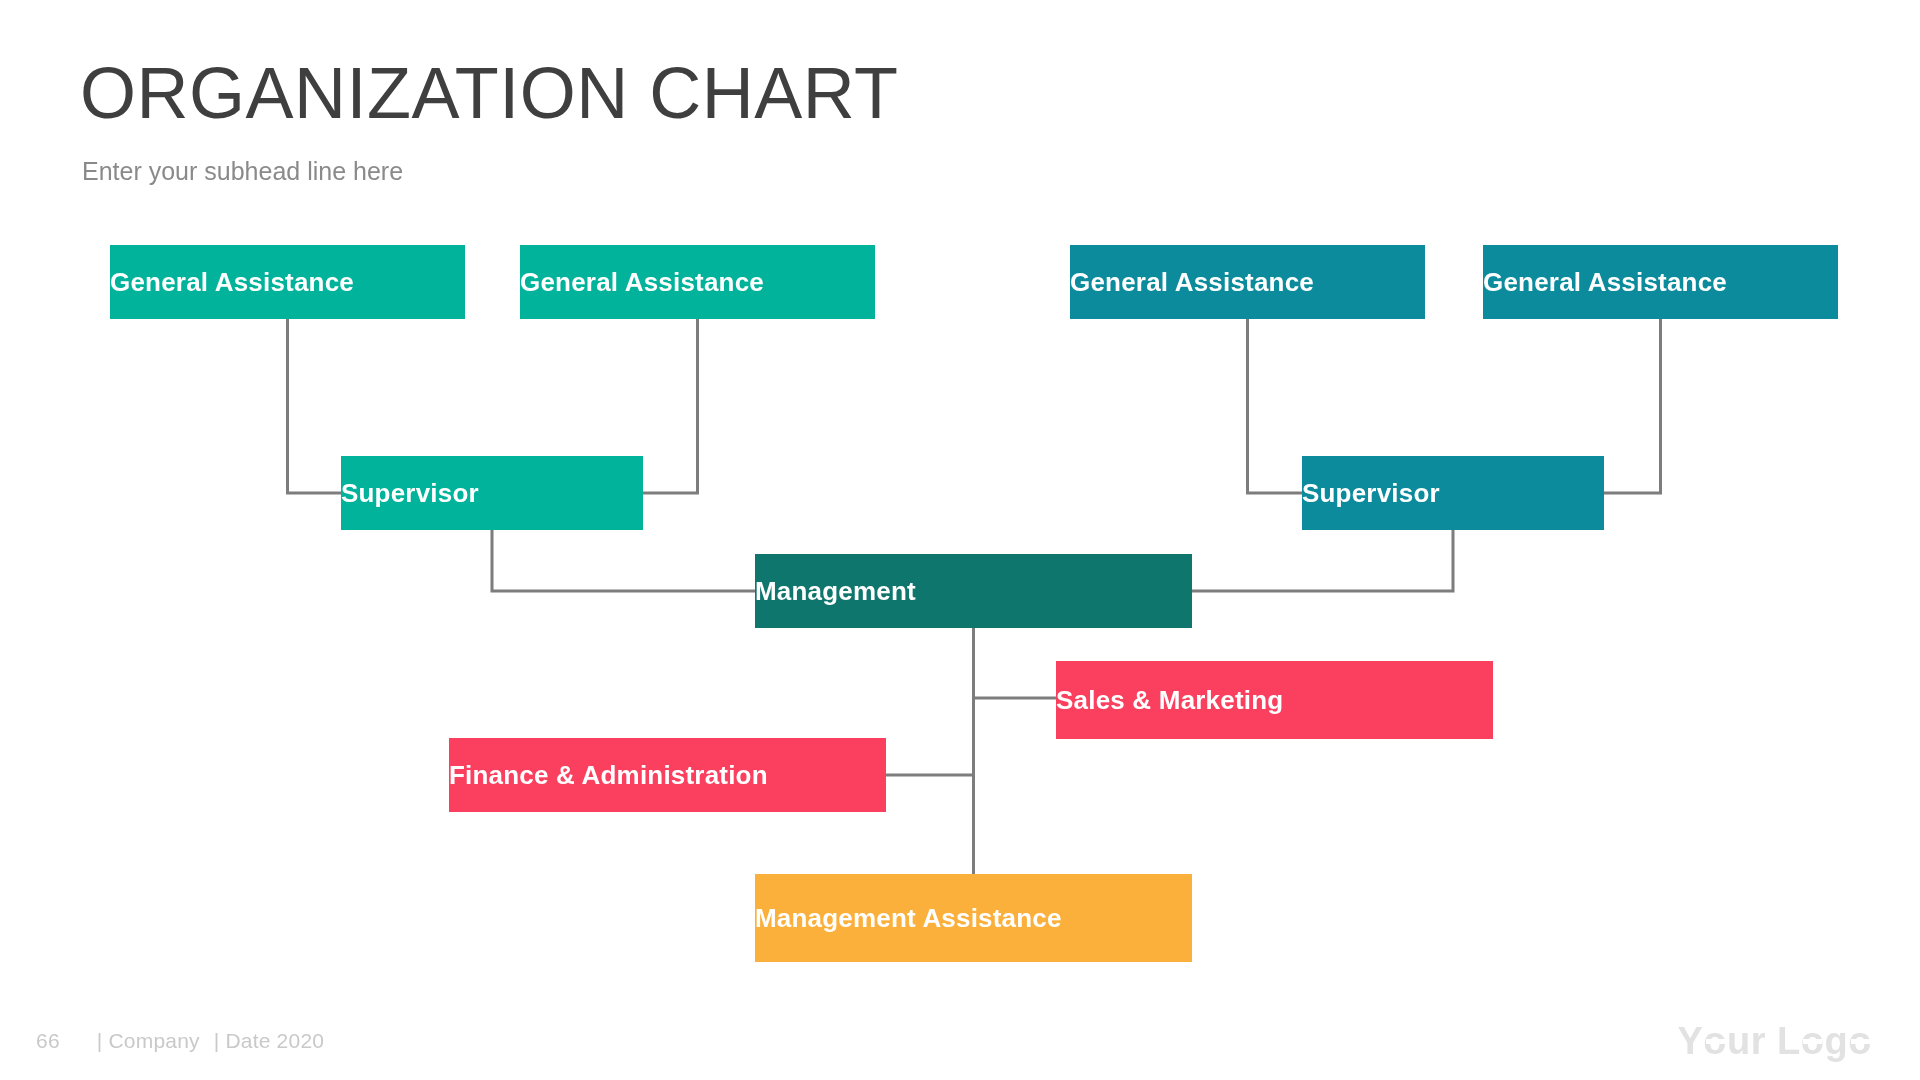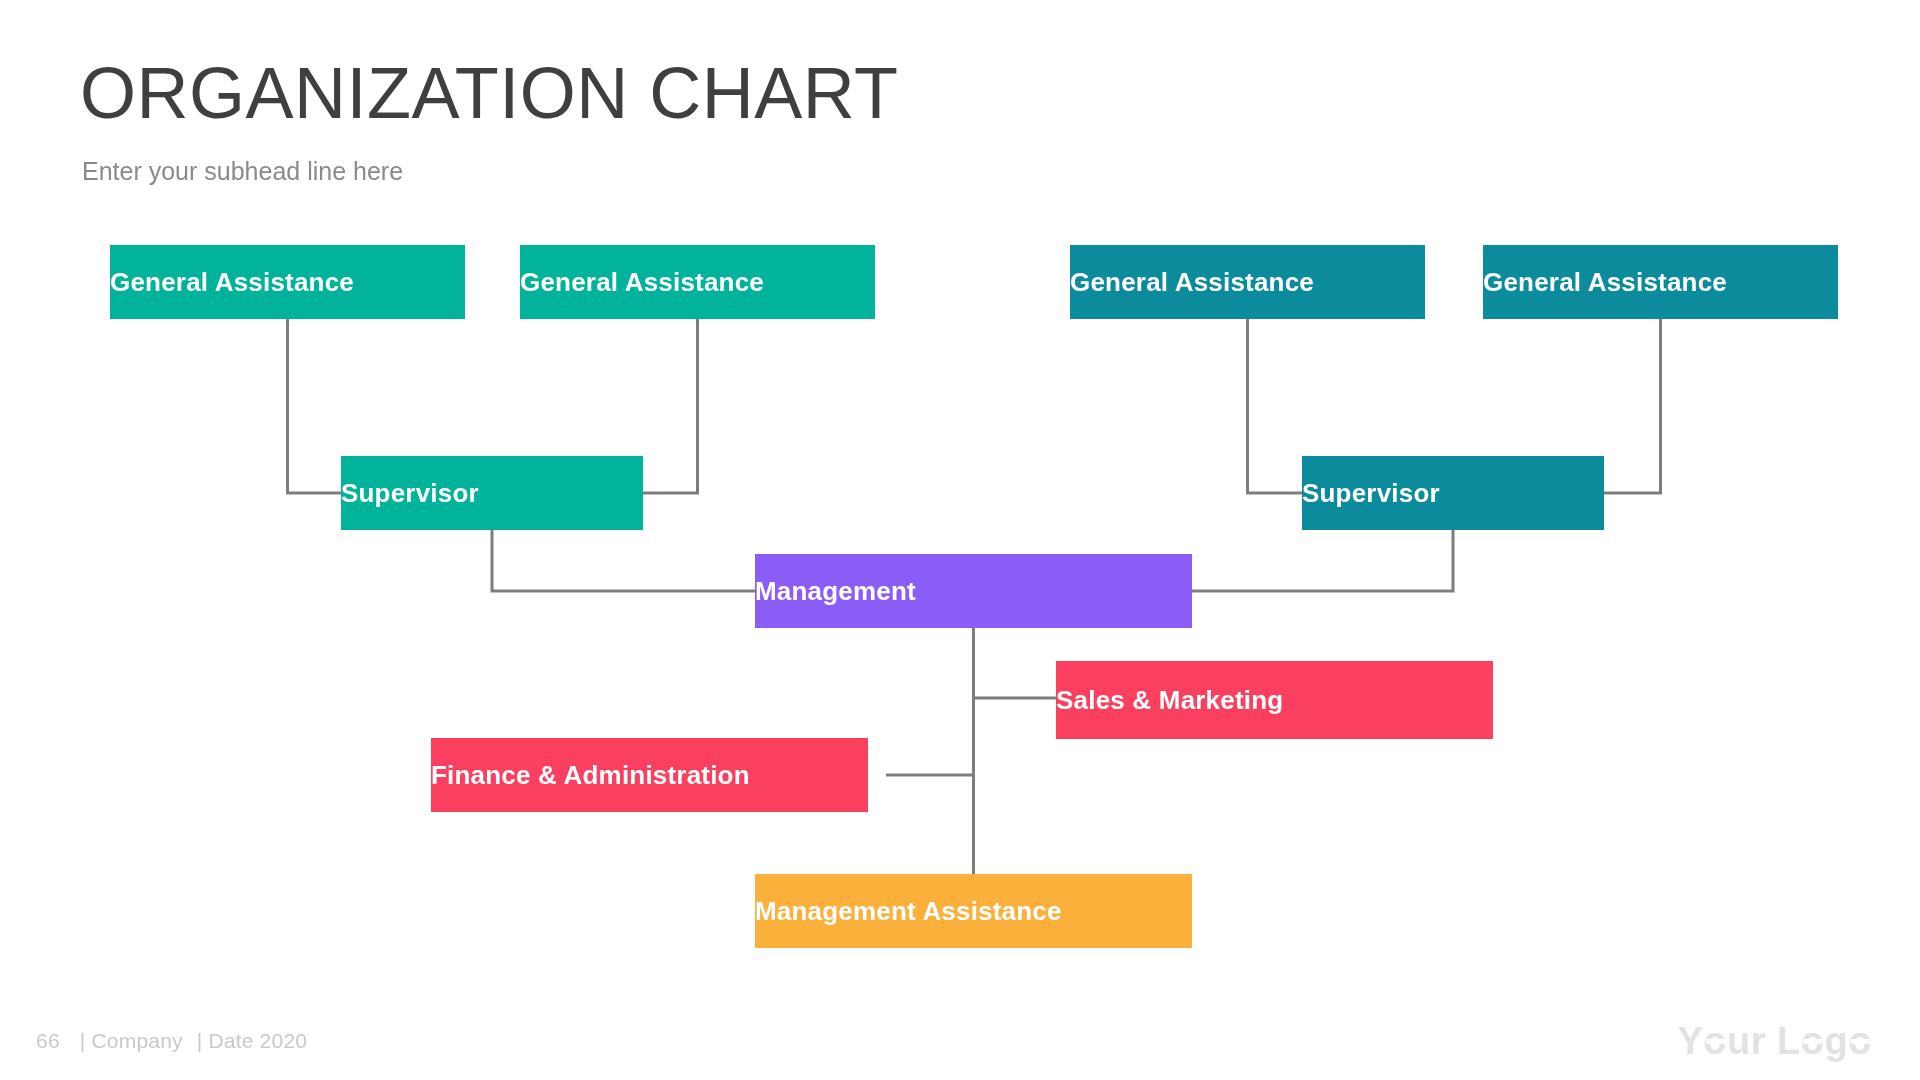--- a/index.html
+++ b/index.html
@@ -82,21 +82,21 @@
   #footer {
     position: absolute;
     left: 36px;
     bottom: 27px;
     display: flex;
     align-items: baseline;
     font-size: 21px;
     color: #c9c9c9;
     letter-spacing: 0.2px;
   }
-  #footer .f-page { margin-right: 20px; }
+  #footer .f-page { margin-right: 37px; }
   #footer .f-company { margin-right: 14px; }
 
   #logo {
     position: absolute;
     right: 48px;
     bottom: 20px;
     font-size: 38px;
     font-weight: bold;
     color: #e2e2e2;
     letter-spacing: 0.5px;
@@ -149,30 +149,30 @@
         </div>
         <div class="node" style="left: 1483px; top: 245px; width: 355px; height: 74px; background: rgb(11, 139, 156);">
           <span>General Assistance</span>
         </div>
         <div class="node" style="left: 341px; top: 456px; width: 302px; height: 74px; background: rgb(0, 179, 154);">
           <span>Supervisor</span>
         </div>
         <div class="node" style="left: 1302px; top: 456px; width: 302px; height: 74px; background: rgb(11, 139, 156);">
           <span>Supervisor</span>
         </div>
-        <div class="node" style="left: 755px; top: 554px; width: 437px; height: 74px; background: #8b5cf6;">
+        <div class="node" style="left: 755px; top: 554px; width: 437px; height: 74px; background: #0f766e;">
           <span>Management</span>
         </div>
         <div class="node" style="left: 1056px; top: 661px; width: 437px; height: 78px; background: rgb(251, 63, 94);">
           <span>Sales &amp; Marketing</span>
         </div>
-        <div class="node" style="left: 431px; top: 738px; width: 437px; height: 74px; background: rgb(251, 63, 94);">
+        <div class="node" style="left: 449px; top: 738px; width: 437px; height: 74px; background: rgb(251, 63, 94);">
           <span>Finance &amp; Administration</span>
         </div>
-        <div class="node" style="left: 755px; top: 874px; width: 437px; height: 74px; background: rgb(251, 176, 59);">
+        <div class="node" style="left: 755px; top: 874px; width: 437px; height: 88px; background: rgb(251, 176, 59);">
           <span>Management Assistance</span>
         </div>
       </div>
   </div>
 
   <div id="footer">
     <span class="f-page">66</span>
     <span class="f-company">| Company</span>
     <span class="f-date">| Date 2020</span>
   </div>

